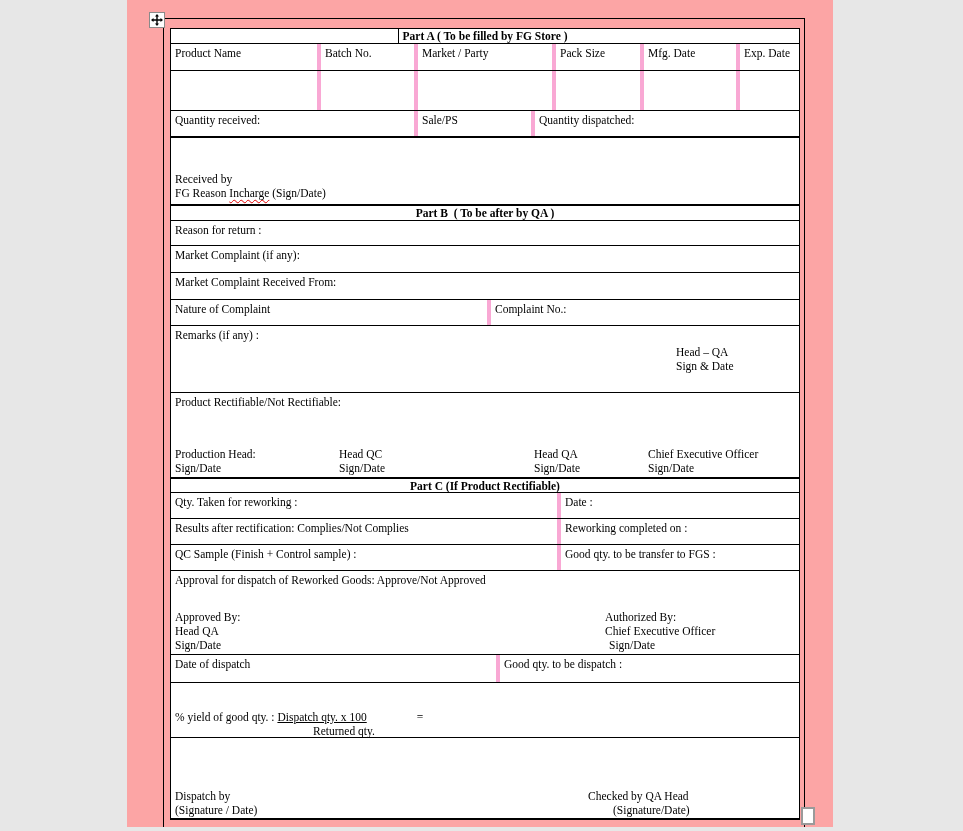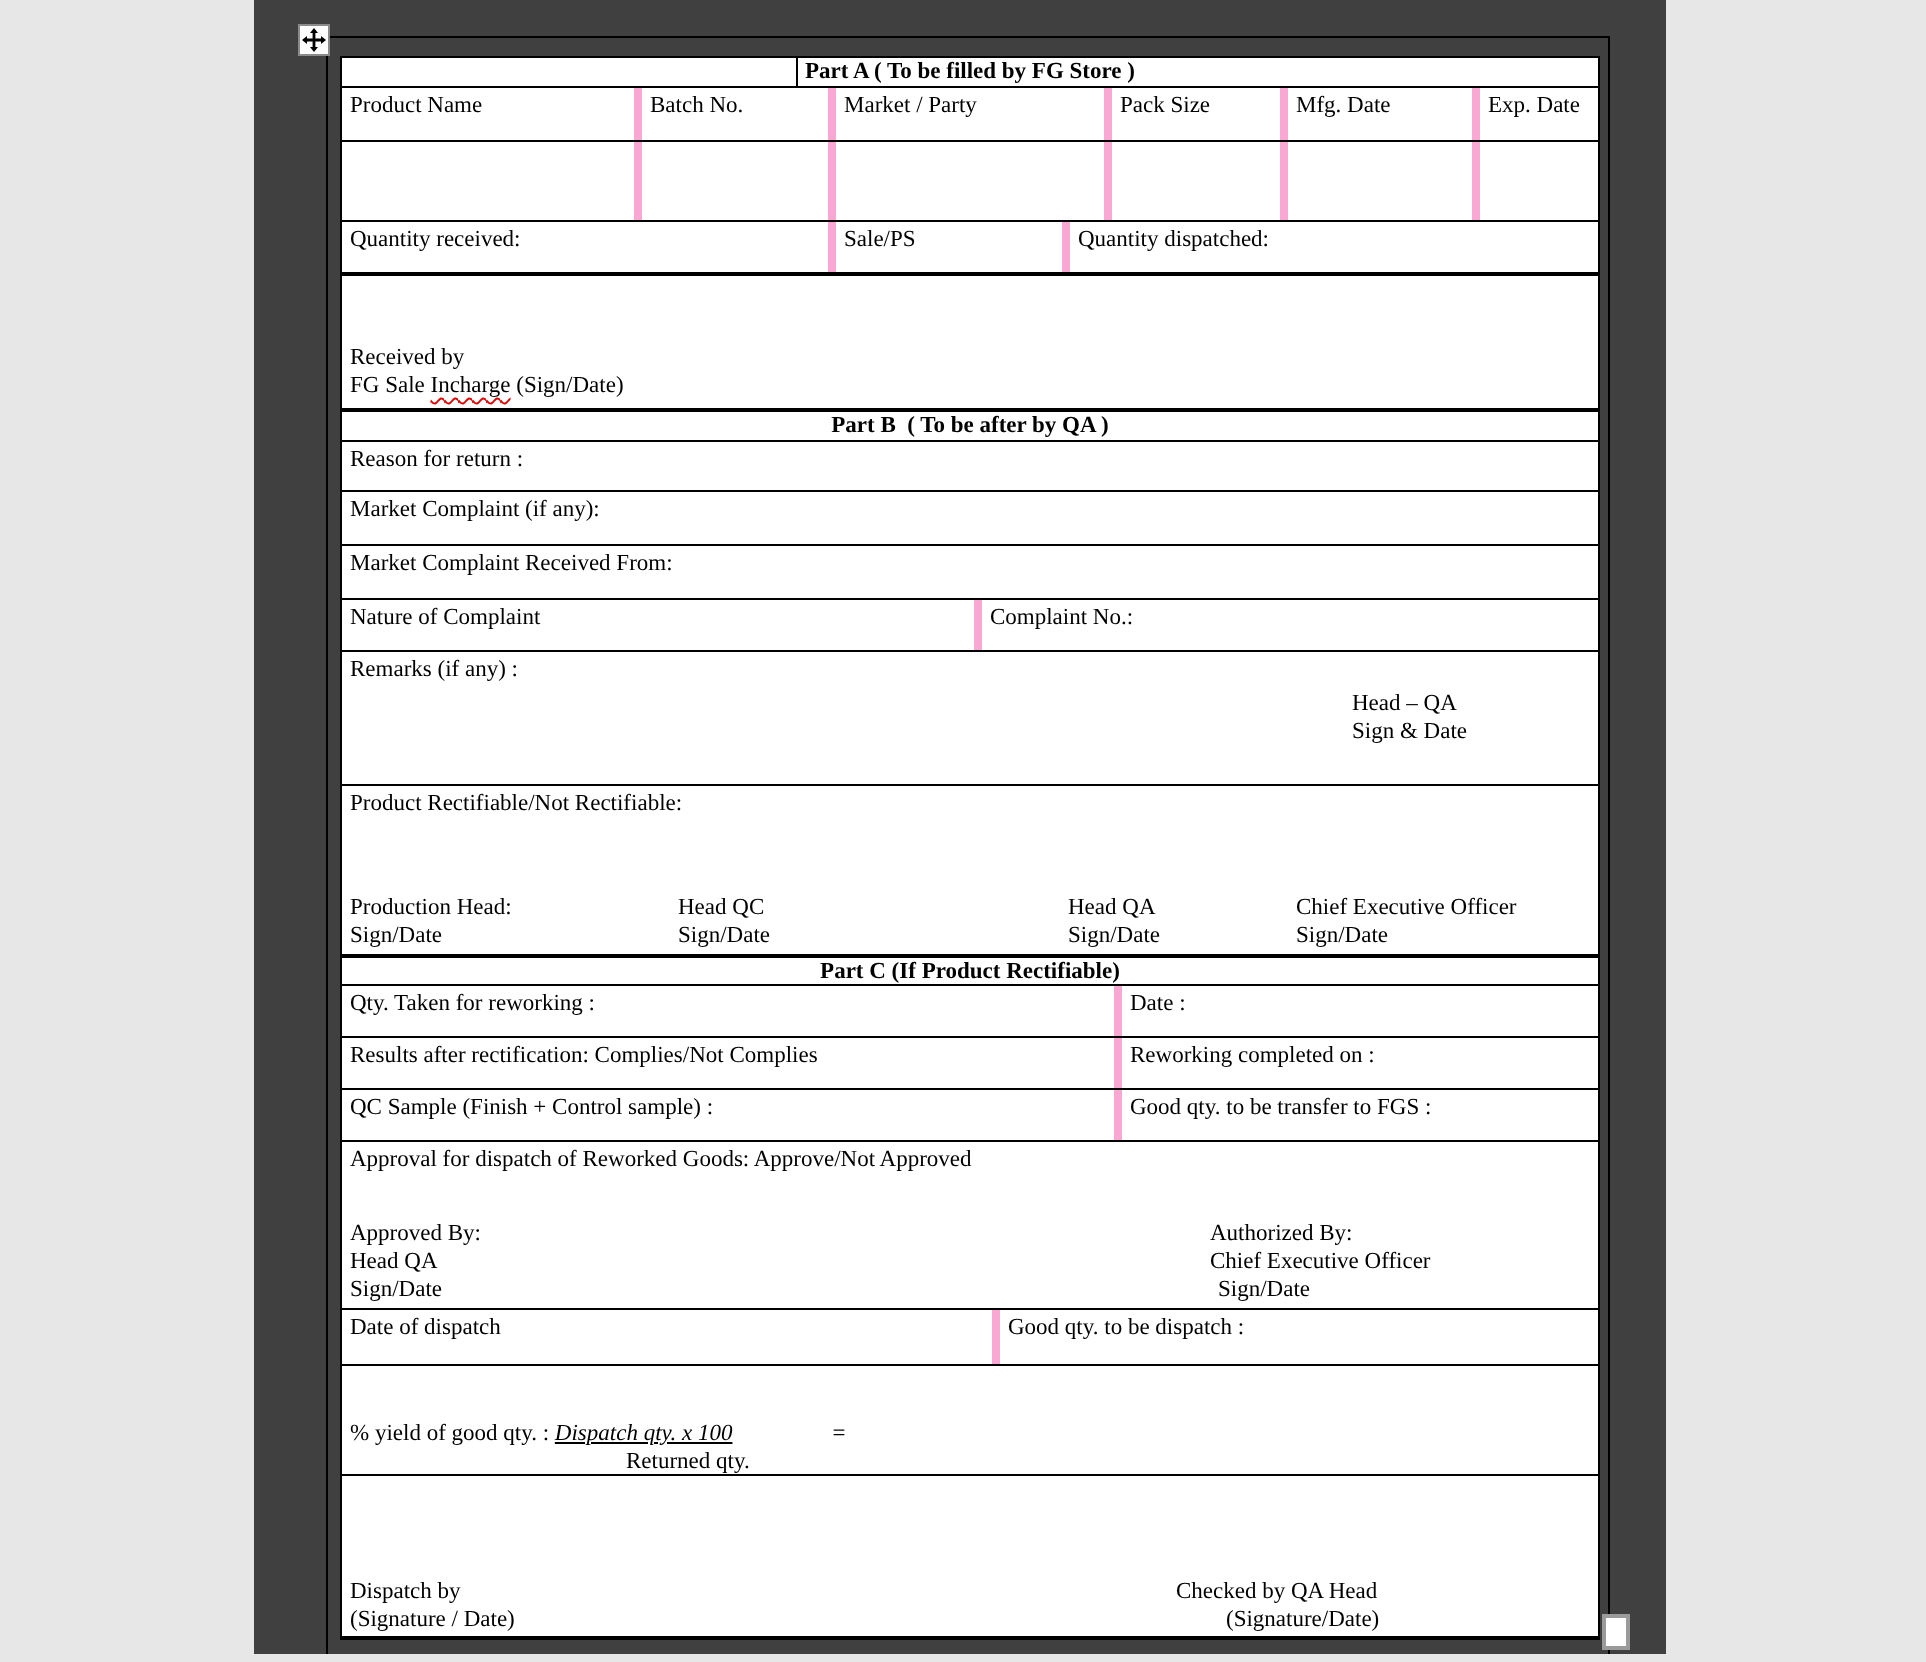--- a/index.html
+++ b/index.html
@@ -2,21 +2,21 @@
 <html><head>
 <meta charset="utf-8">
 <style>
   html,body { margin:0; padding:0; }
   body {
     width:963px; height:831px; position:relative; overflow:hidden;
     background:#e7e7e7; color:#000;
     font-family:"Liberation Serif","DejaVu Serif",serif;
     font-size:11.5px; line-height:14px;
   }
-  .page { position:absolute; left:127px; top:0; width:706px; height:827px; background:#404040; }
+  .page { position:absolute; left:127px; top:0; width:706px; height:827px; background:#fca5a5; }
 
   .outer-frame { position:absolute; left:36px; top:18px; width:642px; height:809px;
     border:1px solid #000; border-bottom:none; box-sizing:border-box; }
 
   .move-handle { position:absolute; left:22px; top:12px; width:16px; height:16px;
     background:#fdfdfd; border:1px solid #8a8a8a; box-sizing:border-box;
     display:flex; align-items:center; justify-content:center; z-index:5; }
 
   .resize-handle { position:absolute; left:674px; top:807px; width:14px; height:18px;
     background:#fff; border:2px solid #9a9a9a; box-sizing:border-box; z-index:5; }
@@ -43,21 +43,21 @@
   
   .cq1{flex:0 0 243px;} .cq2{flex:0 0 117px;} .cq3{flex:1 1 auto;}
   .cn1{flex:0 0 316px;} .cn2{flex:1 1 auto;}
   .cc1{flex:0 0 386px;} .cc2{flex:1 1 auto;}
   .cd1{flex:0 0 325px;} .cd2{flex:1 1 auto;}
 
   .abs { position:absolute; }
   .bottom-left { position:absolute; left:4px; bottom:2px; }
   .sig { position:absolute; bottom:2px; }
   .misspell { text-decoration:underline wavy #e00000; text-decoration-thickness:1px; text-underline-offset:2px; }
-  .u { text-decoration:underline;font-style:italic; }
+  .u { text-decoration:underline; }
   .yield { padding:27px 0 0 4px; }
   .yield .eq { margin-left:50px; }
   .yield .denom { padding-left:138px; }
   .indent3 { padding-left:4px; }
   .indent25 { padding-left:25px; }
 </style>
 </head>
 <body>
 
 <div class="page">
@@ -103,21 +103,21 @@
         <span>Sale/PS</span>
       </div>
       <div class="cell cq3">
         <span>Quantity dispatched:</span>
       </div>
     </div>
 
     <div class="row thick" style="height:68px">
       <div class="bottom-left" style="bottom:4px">
         <div>Received by</div>
-        <div><span>FG Sale </span><span class="misspell">Incharge</span><span> (Sign/Date)</span></div>
+        <div><span>FG Reason </span><span class="misspell">Incharge</span><span> (Sign/Date)</span></div>
       </div>
     </div>
 
     <div class="row title-row" style="height:15px">
       <span>Part B  ( To be after by QA )</span>
     </div>
 
     <div class="row" style="height:25px">
       <div class="cell full">
         <span>Reason for return :</span>

